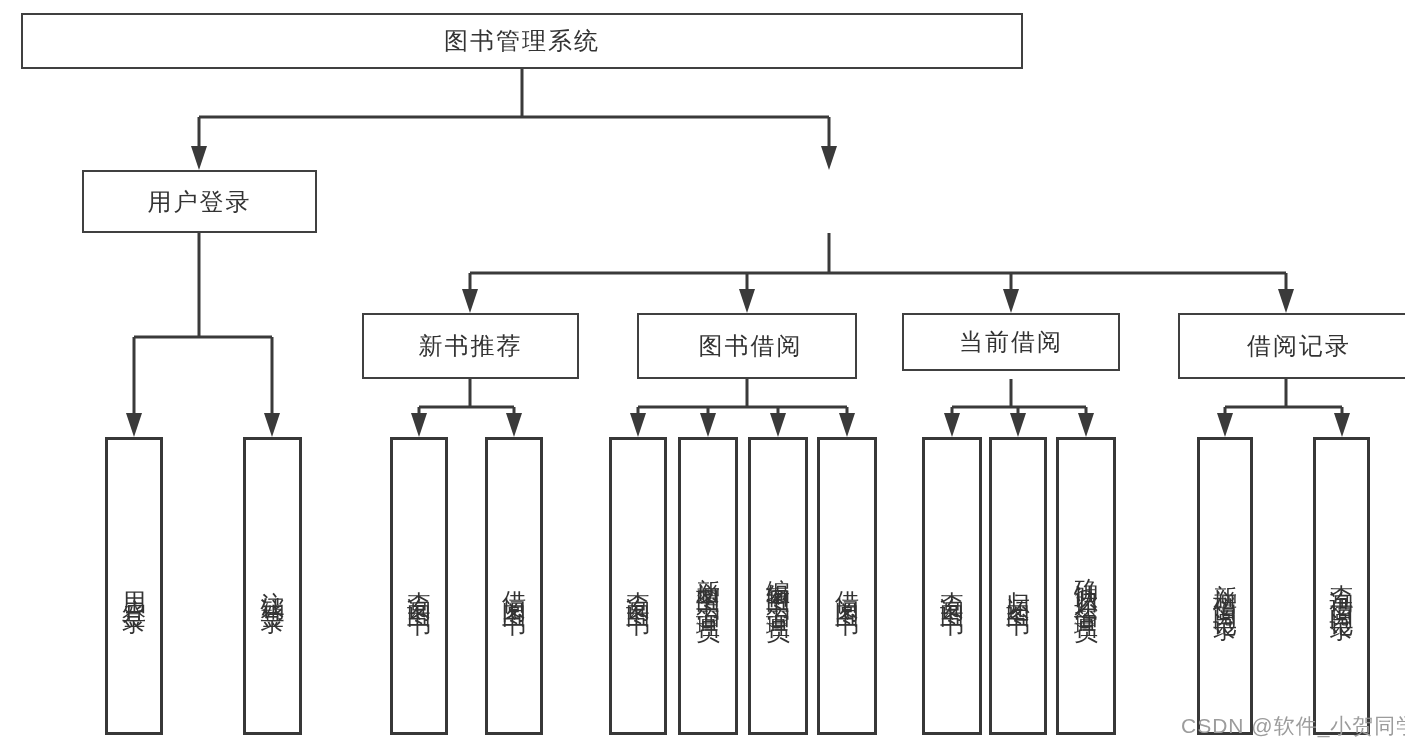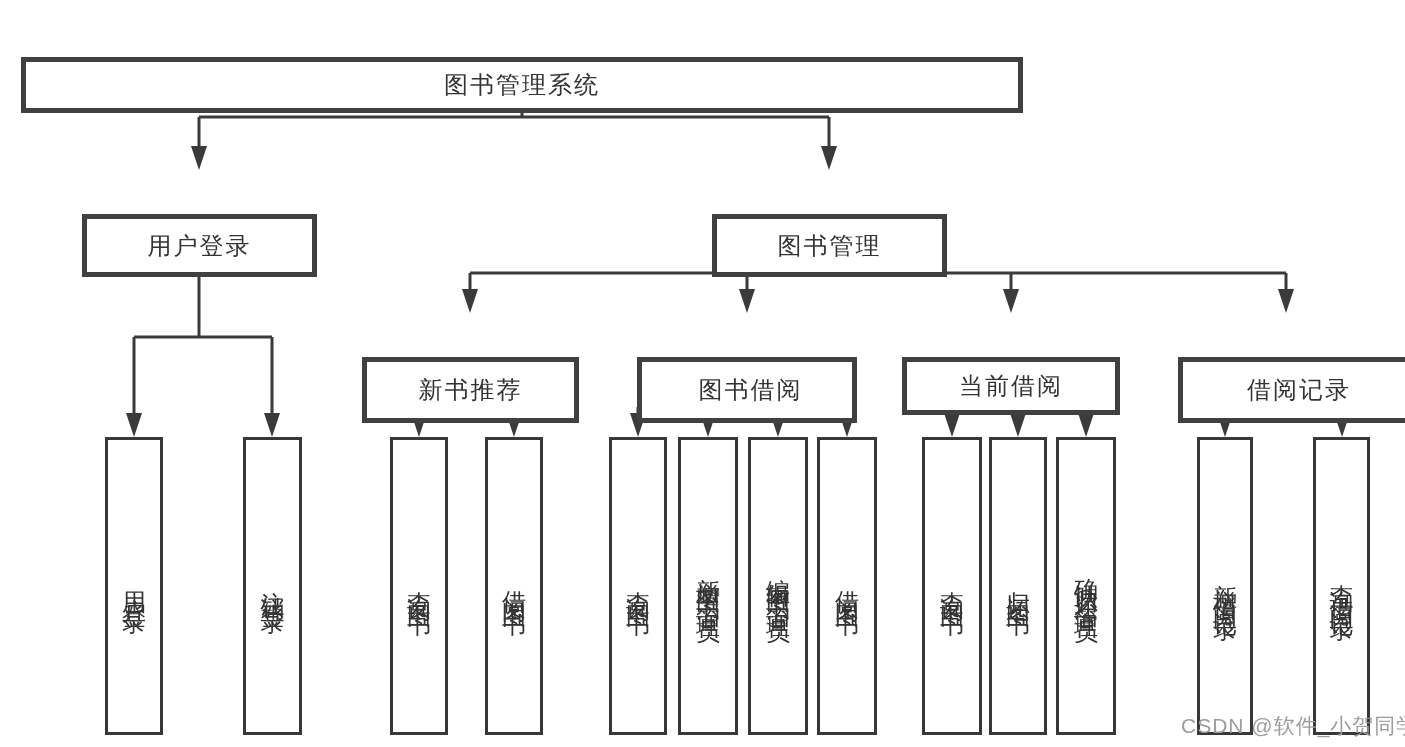--- a/index.html
+++ b/index.html
@@ -22,30 +22,29 @@
     stroke-width: 3;
     fill: none;
   }
   #connector-svg polygon {
     fill: #3a3a3a;
     stroke: none;
   }
   .hnode {
     position: absolute;
     box-sizing: border-box;
-    border: 5px solid #404040;
+    border: 2px solid #404040;
     background: #ffffff;
     display: flex;
     align-items: center;
     justify-content: center;
     font-size: 24px;
     letter-spacing: 2px;
     color: #333333;
     white-space: nowrap;
-    margin-top: 44px;
   }
   .vnode {
     position: absolute;
     box-sizing: border-box;
     border: 3px solid #383838;
     background: #ffffff;
     top: 437px;
     height: 298px;
     display: flex;
     align-items: center;
@@ -120,21 +119,20 @@
     <g>
       <path d="M1286 379 V407 M1225 407 H1342 M1225 407 V417 M1342 407 V417"></path>
       <polygon points="1217,413 1233,413 1225,437"></polygon>
       <polygon points="1334,413 1350,413 1342,437"></polygon>
     </g>
   </svg>
 
   <div class="hnode" style="left:21px; top:13px; width:1002px; height:56px;">图书管理系统</div>
 
   <div class="hnode" style="left:82px; top:170px; width:235px; height:63px;">用户登录</div>
-  <div class="hnode" style="left:712px; top:170px; width:235px; height:63px;">图书管理</div>
 
   <div class="hnode" style="left:362px; top:313px; width:217px; height:66px;">新书推荐</div>
   <div class="hnode" style="left:637px; top:313px; width:220px; height:66px;padding-left:7px;">图书借阅</div>
   <div class="hnode" style="left:902px; top:313px; width:218px; height:58px;">当前借阅</div>
   <div class="hnode" style="left:1178px; top:313px; width:242px; height:66px;">借阅记录</div>
 
   <div class="vnode" style="left:105px; width:58px;">用户登录</div>
   <div class="vnode" style="left:243px; width:59px;">注销登录</div>
 
   <div class="vnode" style="left:390px; width:58px;">查询图书</div>

